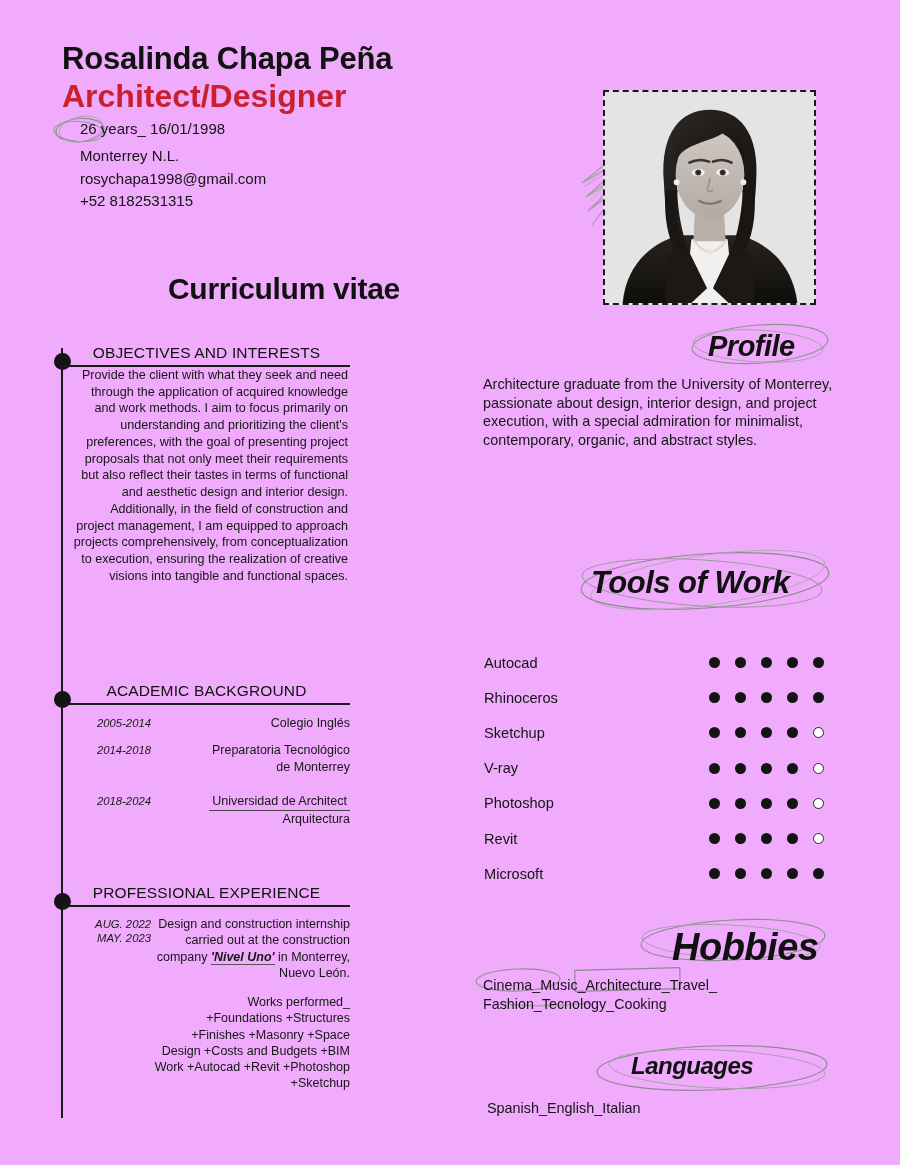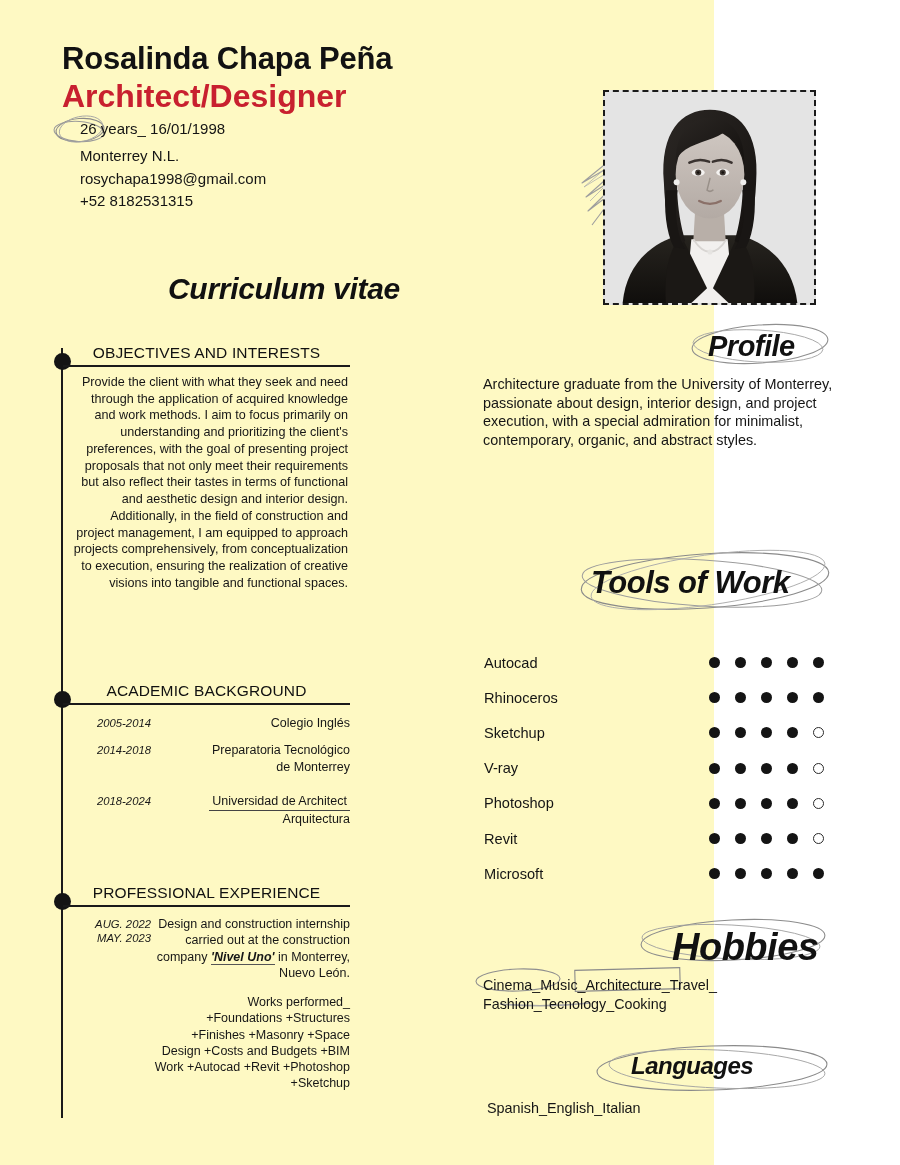--- a/index.html
+++ b/index.html
@@ -5,22 +5,22 @@
   * { box-sizing: border-box; margin: 0; padding: 0; }
   html, body {
     width: 900px; height: 1165px;
     background: #ffffff;
     font-family: "Liberation Sans", sans-serif;
     color: #111111;
     overflow: hidden;
   }
   #page {
     position: relative;
-    width: 714px; height: 1165px;
-    background: #fef9c3;
+    width: 900px; height: 1165px;
+    background: #f0abfc;
   }
 
   
   #header-block { position: absolute; left: 62px; top: 42px; width: 470px; }
   .name {
     font-size: 31px; font-weight: bold; letter-spacing: -0.2px;
     color: #121212; line-height: 1.1; white-space: nowrap;
   }
   .role {
     font-size: 32px; font-weight: bold; line-height: 1.15;
@@ -30,21 +30,21 @@
     font-size: 15px; color: #141414; line-height: 1.52;
     white-space: nowrap;
     margin-left: 18px;
   }
   #age-row { position: relative; display: block; height: 27px; margin-top: 3px; }
   #age-row .contact-line { position: absolute; left: 0; top: 0; }
   #age-scribble { position: absolute; left: -9px; top: -5px; width: 56px; height: 34px; }
 
   #cv-title {
     position: absolute; left: 168px; top: 272px;
-    font-size: 30px; font-weight: bold; font-style: italic;
+    font-size: 30px; font-weight: bold; 
     letter-spacing: -0.3px; white-space: nowrap;
   }
 
   
   #photo-frame {
     position: absolute; left: 603px; top: 90px;
     width: 213px; height: 215px;
     border: 2px dashed #1a1a1a;
     background: #e3e3e3;
     overflow: hidden;
@@ -66,21 +66,21 @@
   
   .lsection { position: absolute; left: 63px; width: 287px; }
   .lsec-head {
     font-size: 15.5px; font-weight: normal; letter-spacing: 0.15px;
     text-align: center; padding-bottom: 3px;
     border-bottom: 2.2px solid #1a1a1a;
     white-space: nowrap;
   }
   .lsec-body {
     font-size: 12.6px; line-height: 1.33; text-align: right;
-    padding-top: 7px; padding-left: 6px; padding-right: 2px;
+    padding-left: 6px; padding-right: 2px;
     color: #161616;
   }
 
   
   .entry { display: flex; width: 100%; margin-top: 6px; }
   .entry .date {
     width: 88px; flex: 0 0 88px;
     font-size: 11.3px; font-style: italic; font-weight: normal;
     text-align: right; line-height: 1.28; color: #1a1a1a;
     padding-top: 1px;

